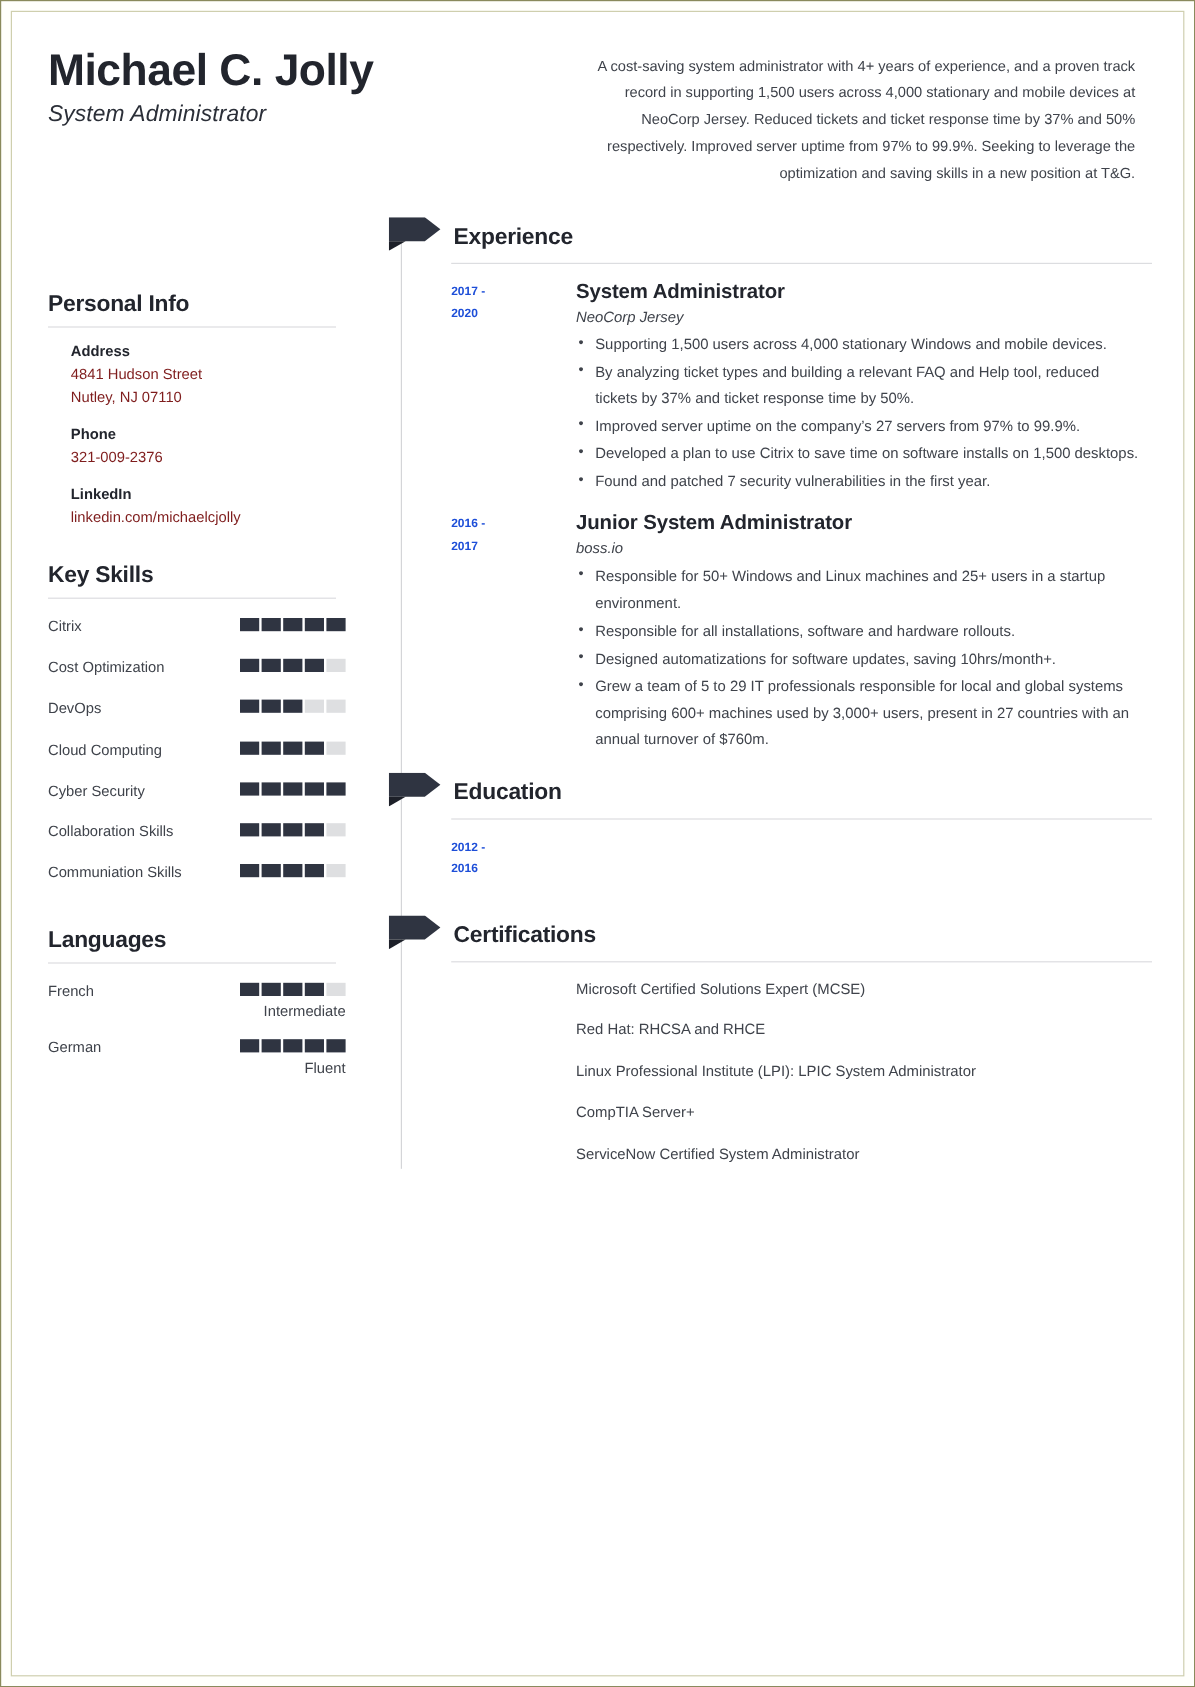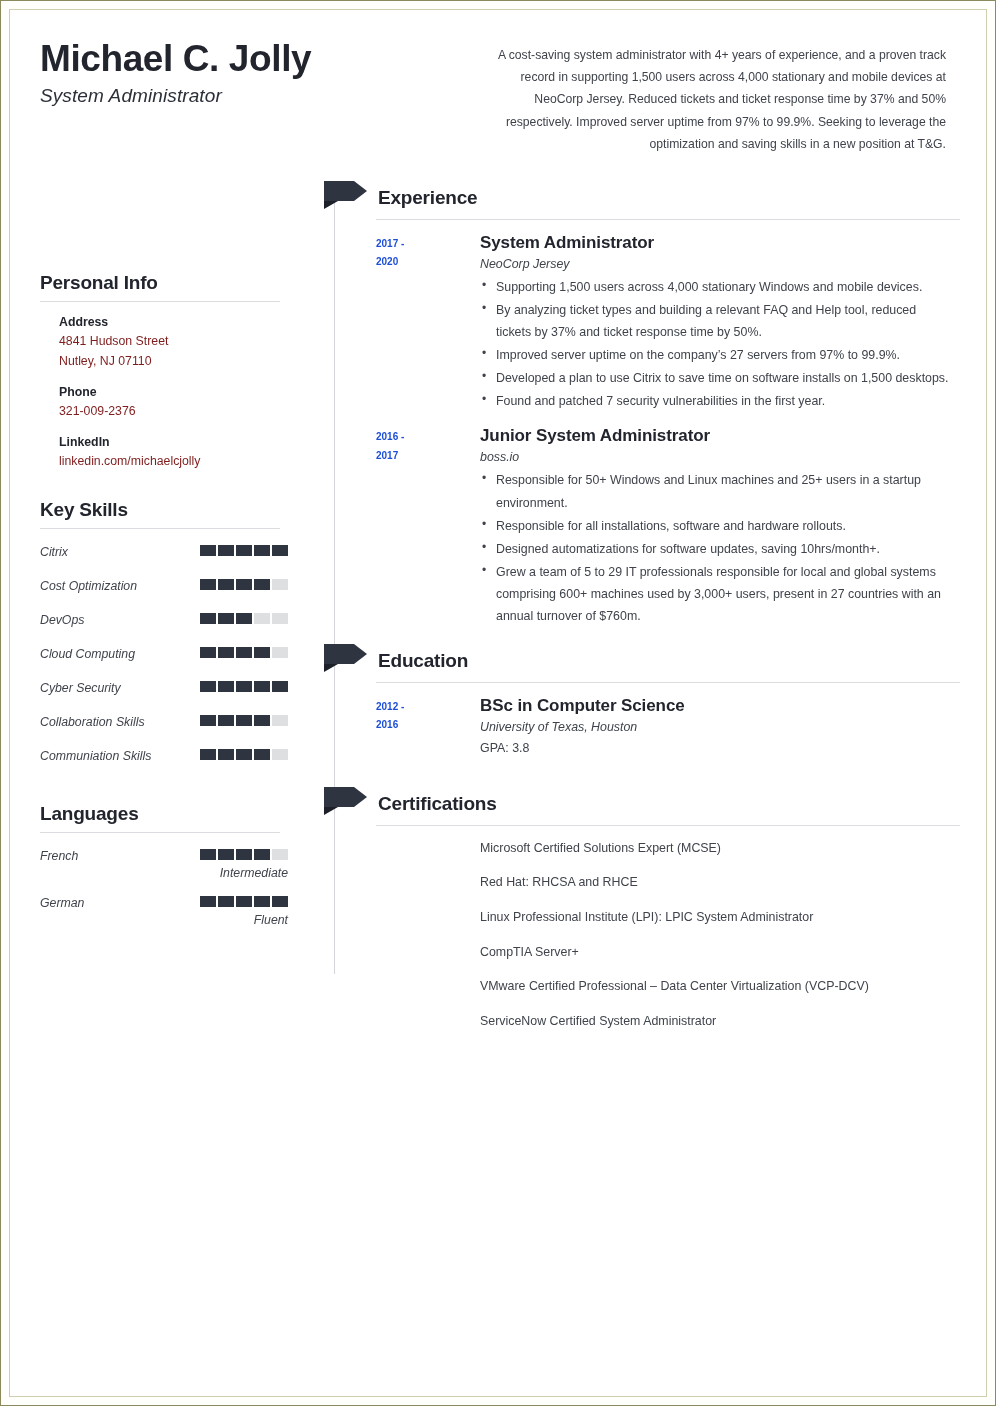--- a/index.html
+++ b/index.html
@@ -127,21 +127,20 @@
   }
   .section-gap-1 { height: 14px; }
   .section-gap-2 { height: 22px; }
 
   .rating-row {
     display: flex;
     align-items: flex-start;
     justify-content: space-between;
     margin-bottom: 13px;
     min-height: 18px;
-    font-style: italic;
   }
   .rating-label {
     font-size: 12.3px;
     color: #3f434b;
     line-height: 1.72;
     max-width: 150px;
   }
   .rating-right { text-align: right; }
   .blocks {
     display: flex;
@@ -488,46 +487,40 @@
               </span>
               <span class="main-heading">Education</span>
             </div>
             <div class="main-rule"></div>
             <div id="education-entries">
                 <div class="entry">
                   <div class="entry-dates">
                     <div>2012 -</div>
                     <div>2016</div>
                   </div>
-                  <div class="entry-body">
-                    <div class="entry-title">BSc in Computer Science</div>
-                    <div class="entry-sub">University of Texas, Houston</div>
-                    <div class="entry-extra">GPA: 3.8</div>
-                  </div>
                 </div>
               </div>
           </div>
 
           <div class="main-section" style="margin-top:28px;">
             <div class="main-head-row">
               <span class="tag">
                 <svg width="44" height="28" viewBox="0 0 44 28" xmlns="http://www.w3.org/2000/svg">
                   <path d="M0 0 H30 L43 10 L30 20 H0 Z" fill="#2f3441"></path>
                   <path d="M0 20 H14 L0 28 Z" fill="#1d2029"></path>
                 </svg>
               </span>
               <span class="main-heading">Certifications</span>
             </div>
             <div class="main-rule"></div>
             <div class="cert-list" id="cert-list">
                 <div class="cert-item">Microsoft Certified Solutions Expert (MCSE)</div>
                 <div class="cert-item">Red Hat: RHCSA and RHCE</div>
                 <div class="cert-item">Linux Professional Institute (LPI): LPIC System Administrator</div>
                 <div class="cert-item">CompTIA Server+</div>
-                <div class="cert-item">VMware Certified Professional – Data Center Virtualization (VCP-DCV)</div>
                 <div class="cert-item">ServiceNow Certified System Administrator</div>
               </div>
           </div>
 
         </div>
       </div>
 
     </div>
   </div>
 </div>

